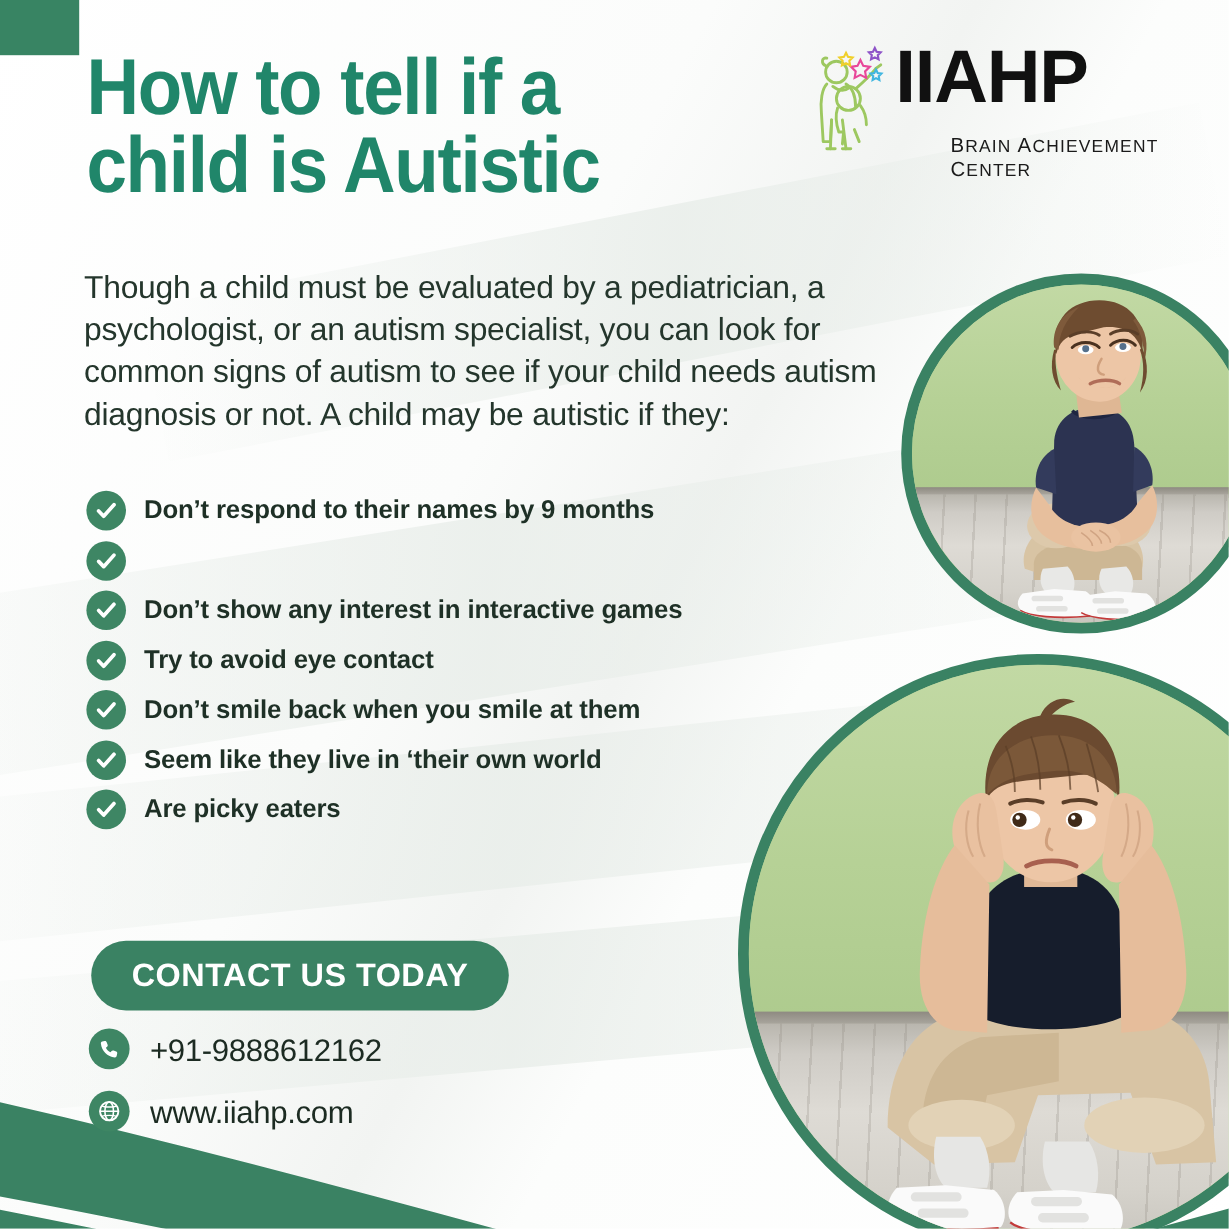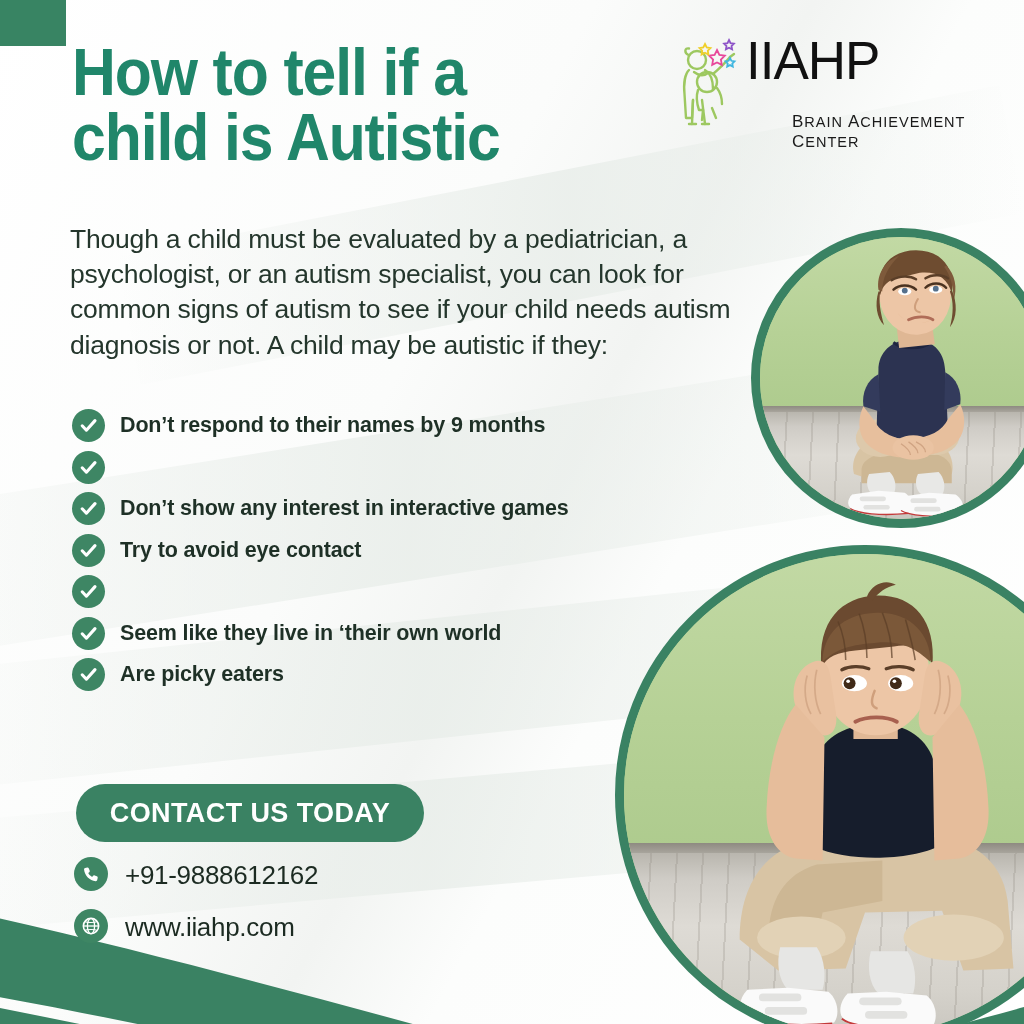--- a/index.html
+++ b/index.html
@@ -54,21 +54,21 @@
     transform:scaleX(0.92);
     transform-origin:left top;
     white-space:pre-line;
   }
 
   
   .logo { position:absolute; left:672px; top:30px; width:330px; height:112px; }
   .logo-mark { position:absolute; left:0; top:2px; width:72px; height:100px; }
   .logo-word {
     position:absolute; left:74px; top:4px;
-    font-size:53px; font-weight:400; color:#111111;
+    font-size:62px; font-weight:700; color:#111111;
     letter-spacing:-1px; line-height:1;
   }
   .logo-sub {
     position:absolute; left:76px; top:82px;
     font-size:14.5px; color:#1a1a1a; font-weight:400;
     letter-spacing:1.0px;
     margin-left:44px;
   }
   .logo-sub .big { font-size:17px; }
 
@@ -256,20 +256,21 @@
           </svg>
       </span>
       <span class="li-text">Try to avoid eye contact</span>
     </div>
     <div class="li">
       <span class="chk">
         <svg width="21" height="21" viewBox="0 0 21 21">
             <path d="M4.2,10.8 L8.4,15.2 L17,5.6" fill="none" stroke="#ffffff" stroke-width="3.1" stroke-linecap="round" stroke-linejoin="round"></path>
           </svg>
       </span>
+      <span class="li-text">Don’t smile back when you smile at them</span>
     </div>
     <div class="li">
       <span class="chk">
         <svg width="21" height="21" viewBox="0 0 21 21">
             <path d="M4.2,10.8 L8.4,15.2 L17,5.6" fill="none" stroke="#ffffff" stroke-width="3.1" stroke-linecap="round" stroke-linejoin="round"></path>
           </svg>
       </span>
       <span class="li-text">Seem like they live in ‘their own world</span>
     </div>
     <div class="li">

